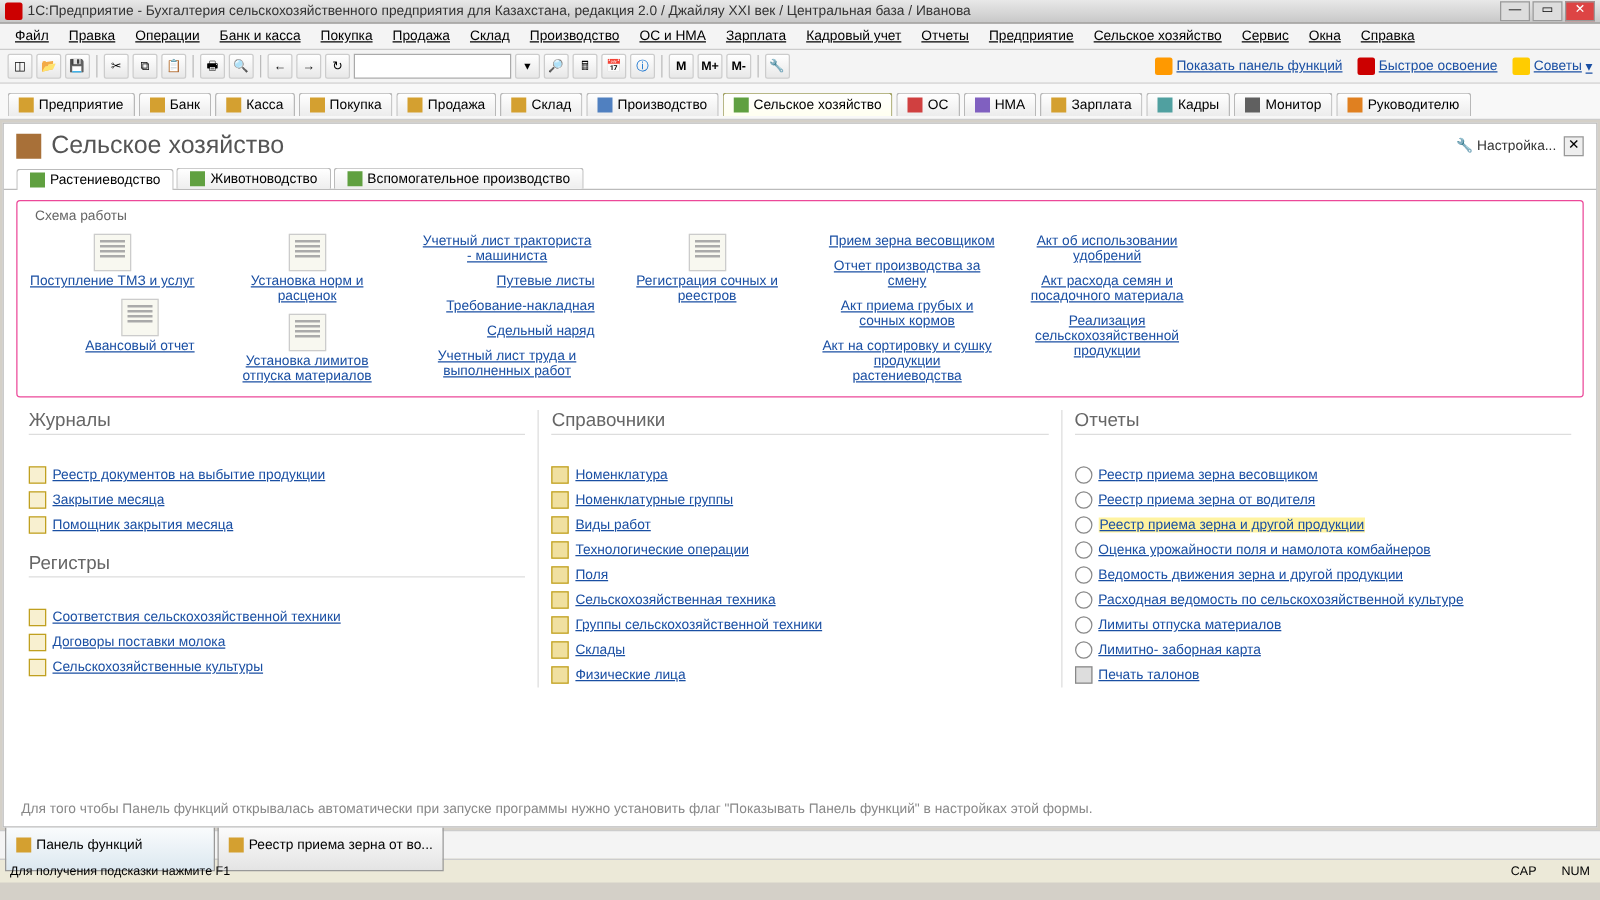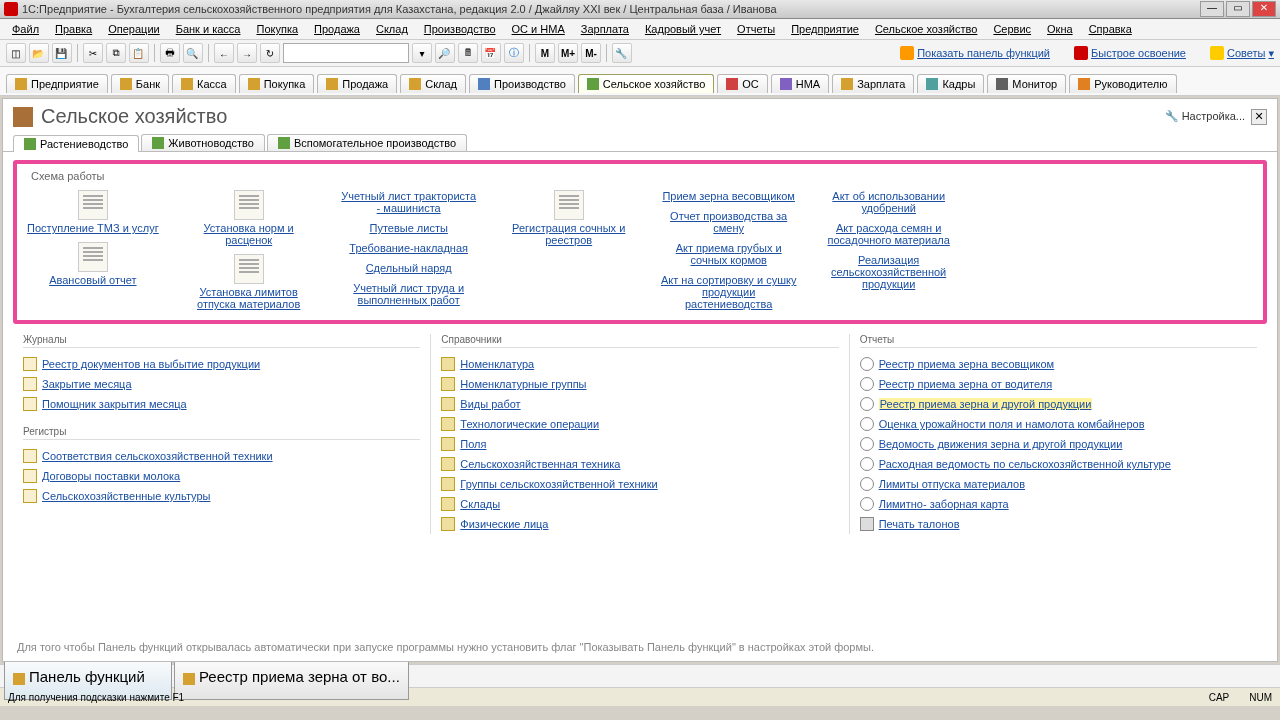--- a/index.html
+++ b/index.html
@@ -8,58 +8,58 @@
 .titlebar .title{flex:1;color:#333;font-size:11px}
 .winbtns{display:flex;gap:2px}
 .winbtn{width:22px;height:14px;background:#ddd;border:1px solid #999;text-align:center;line-height:12px;font-size:10px;cursor:pointer}
 .winbtn.close{background:#d44;color:#fff}
 .menubar{background:#f4f4f4;height:20px;display:flex;align-items:center;padding:0 6px;gap:4px;border-bottom:1px solid #ccc}
 .menuitem{padding:2px 6px;cursor:pointer;text-decoration:underline}
 .toolbar{background:#f4f4f4;height:26px;display:flex;align-items:center;padding:0 6px;gap:3px;border-bottom:1px solid #ccc}
 .tbtn{width:18px;height:18px;border:1px solid #ccc;background:linear-gradient(#fff,#e8e8e8);border-radius:2px;cursor:pointer;display:inline-flex;align-items:center;justify-content:center;font-size:10px}
 .tsep{width:1px;height:18px;background:#bbb;margin:0 2px}
 .tinput{width:120px;height:16px;border:1px solid #aaa;background:#fff}
-.toolbar-right{margin-left:auto;display:flex;gap:24px;align-items:flex-start}
+.toolbar-right{margin-left:auto;display:flex;gap:12px;align-items:flex-start}
 .toolbar-right a{color:#1a4fa3;text-decoration:underline;cursor:pointer;display:flex;align-items:center;gap:3px}
 .ticon{width:14px;height:14px;background:#f90;border-radius:2px}
 .sectiontabs{background:#f8f8f8;height:24px;display:flex;align-items:center;padding:4px 6px 0;gap:3px;border-bottom:1px solid #ccc}
 .stab{border:1px solid #b8b8b8;border-bottom:none;background:linear-gradient(#fff,#ececec);padding:3px 8px;border-radius:3px 3px 0 0;cursor:pointer;display:flex;align-items:center;gap:4px;font-size:11px}
 .stab.active,.stab.sel{background:linear-gradient(#fff,#fffff0);border-color:#a0a060}
 .sicon{width:12px;height:12px}
 .content{background:#fff;margin:2px;border:1px solid #bbb;height:562px;position:relative}
 .pagehdr{display:flex;align-items:center;padding:6px 10px;gap:8px}
 .pagehdr h1{font-size:20px;font-weight:normal;margin:0;color:#555}
 .pagehdr .hicon{width:20px;height:20px;background:#a87038}
 .pagehdr-right{margin-left:auto;display:flex;gap:6px;align-items:center}
 .subtabs{display:flex;padding:0 10px;gap:2px;border-bottom:1px solid #bbb}
 .subtab{border:1px solid #bbb;border-bottom:none;background:linear-gradient(#fff,#eee);padding:2px 10px;cursor:pointer;display:flex;align-items:center;gap:4px;border-radius:3px 3px 0 0}
 .subtab.active{background:#fff;position:relative;top:1px}
-.fieldset{border:4px solid #ec4899;margin:8px 10px;padding:6px;border-radius:3px}
+.fieldset{border:1px solid #ec4899;margin:8px 10px;padding:6px;border-radius:3px}
 .fieldset .legend{color:#666;font-size:11px;margin:-12px 0 4px 4px;background:#fff;display:inline-block;padding:0 4px}
 .schema{display:flex;gap:20px;padding:4px}
-.schemacol{display:flex;flex-direction:column;align-items:center;gap:8px;min-width:110px}
+.schemacol{display:flex;flex-direction:column;align-items:flex-end;gap:8px;min-width:110px}
 .schemaitem{text-align:center}
 .docicon{width:28px;height:28px;background:#f8f8f0;border:1px solid #ccc;margin:0 auto 2px;position:relative}
 .docicon:before{content:"";position:absolute;top:4px;left:4px;right:4px;height:2px;background:#aaa;box-shadow:0 4px 0 #aaa,0 8px 0 #aaa,0 12px 0 #aaa}
 .slink{color:#1a4fa3;text-decoration:underline;cursor:pointer;font-size:11px;display:block;max-width:140px}
 .cols3{display:flex;margin:10px 10px 0}
 .col{flex:1;padding:0 10px}
 .col+.col{border-left:1px solid #ddd}
-.colhdr{color:#666;font-size:10px;margin-bottom:6px;border-bottom:1px solid #ddd;padding-bottom:2px}
+.colhdr{color:#666;font-size:15px;margin-bottom:22px;border-bottom:1px solid #ddd;padding-bottom:2px}
 .linklist{list-style:none;margin:0;padding:0}
 .linklist li{padding:3px 0;display:flex;align-items:center;gap:5px}
 .linklist a{color:#1a4fa3;text-decoration:underline;cursor:pointer}
 .licon{width:12px;height:12px;flex-shrink:0}
 .licon.doc{background:#f8f0d0;border:1px solid #c0a020}
 .licon.cat{background:#f0e0a0;border:1px solid #c0a020}
 .licon.rep{background:#fff;border:1px solid #888;border-radius:50%}
 .licon.print{background:#ddd;border:1px solid #888}
 .hint{color:#888;font-size:11px;padding:4px 14px;position:absolute;bottom:4px}
 .bottomtabs{height:22px;display:flex;align-items:center;padding:0 4px;gap:2px;background:#f4f4f4;border-top:1px solid #ccc}
-.btab{border:1px solid #999;background:linear-gradient(#fff,#e4e4e4);padding:14px 8px;cursor:pointer;font-size:15px;min-width:150px;display:flex;gap:4px;align-items:flex-end}
+.btab{border:1px solid #999;background:linear-gradient(#fff,#e4e4e4);padding:14px 8px;cursor:pointer;font-size:11px;min-width:150px;display:flex;gap:4px;align-items:flex-end}
 .btab.active{background:linear-gradient(#fff,#dce8f0)}
 .statusbar{height:18px;display:flex;align-items:center;padding:0 8px;background:#ece9d8;border-top:1px solid #ccc;font-size:10px}
 .statusbar .right{margin-left:auto;display:flex;gap:20px}
 .closex{width:14px;height:14px;border:1px solid #999;text-align:center;line-height:12px;cursor:pointer;background:#eee}
 .highlighted{background:#fff3a0;padding:0 1px}
 </style>
 </head>
 <body>
 
 <div class="titlebar">

